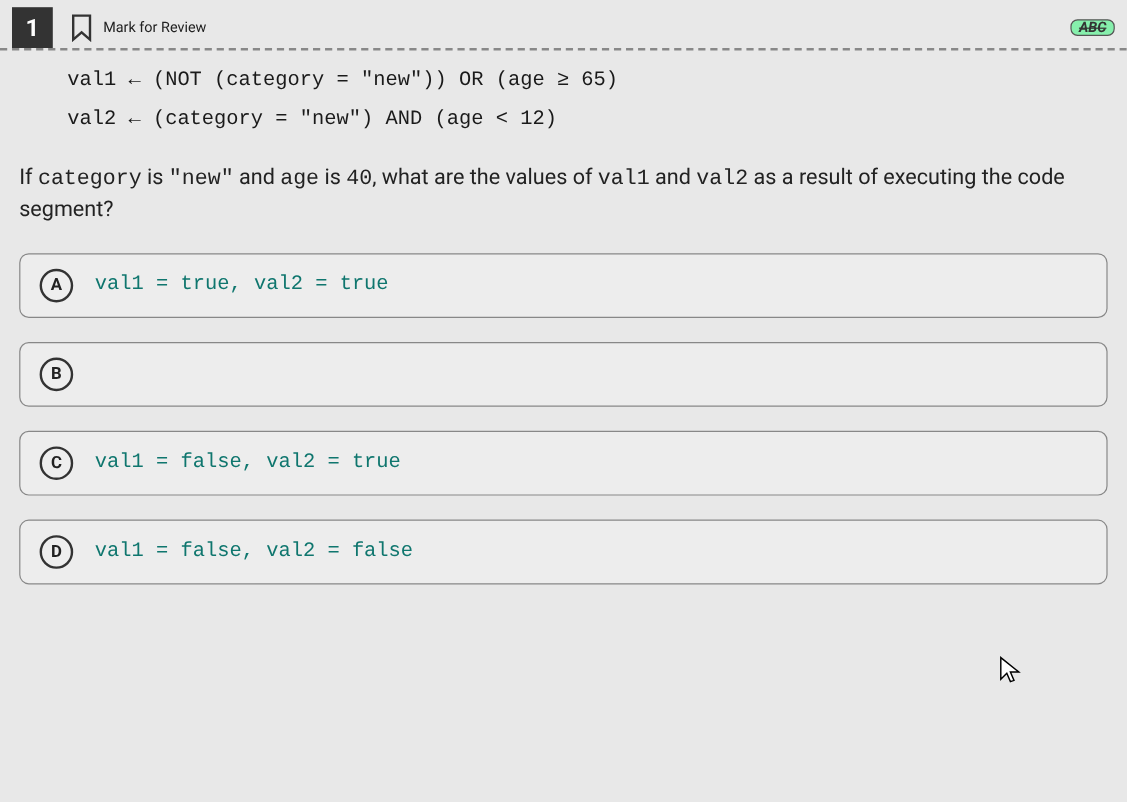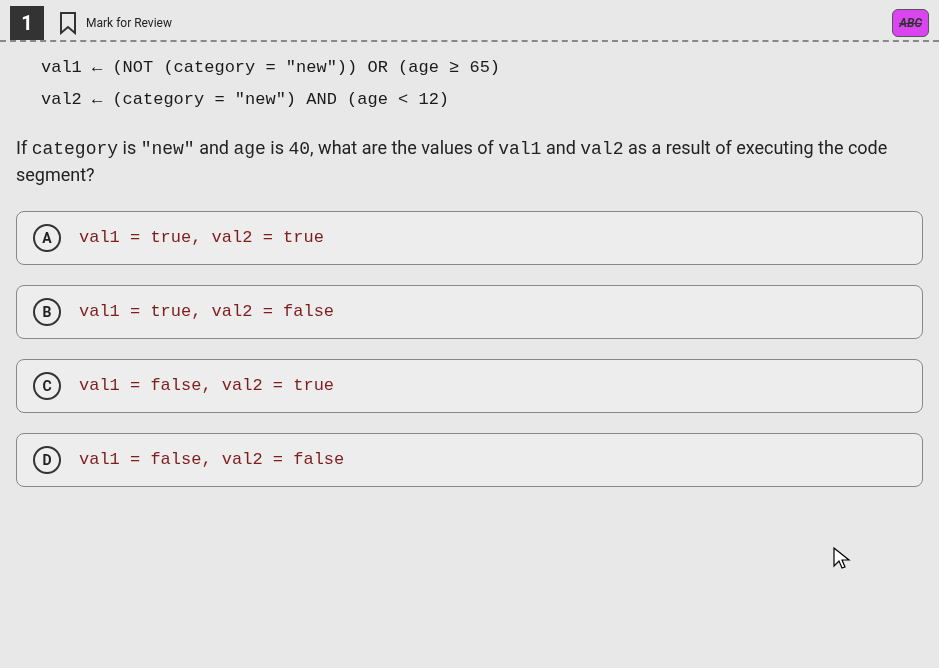--- a/index.html
+++ b/index.html
@@ -38,49 +38,49 @@
       display: inline-flex;
       margin-right: 8px;
     }
     .mark-label {
       font-size: 12px;
       color: #222;
     }
     .spacer { flex: 1; }
     .abc-btn {
       border: 1.5px solid #555;
-      background: #d946ef;
+      background: #86efac;
       border-radius: 6px;
       padding: 3px 6px;
       font-size: 12px;
       font-style: italic;
       font-weight: bold;
       text-decoration: line-through;
       color: #333;
       cursor: pointer;
       display:flex;
       align-items:center;
       justify-content:center;
-      height:28px;
+      height:14px;
     }
     .content {
       padding: 10px 16px 0 16px;
     }
     .qtext {
       font-size: 18px;
       line-height: 1.35;
       margin-bottom: 16px;
       color: #222;
     }
     .code-block {
       font-family: "Courier New", Courier, monospace;
       font-size: 17px;
       line-height: 1.9;
       white-space: pre;
-      margin: 0 0 18px 25px;
+      margin: 0 0 18px 40px;
       color: #1a1a1a;
     }
     .followup {
       font-size: 18px;
       line-height: 1.4;
       margin-bottom: 24px;
     }
     .mono {
       font-family: Liberation Mono, monospace;
     }
@@ -108,21 +108,21 @@
       justify-content: center;
       font-weight: bold;
       font-size: 14px;
       margin-right: 18px;
       background: #eee;
       flex-shrink: 0;
     }
     .option-text {
       font-family: "Courier New", Courier, monospace;
       font-size: 17px;
-      color: #7f1d1d;
+      color: #0f766e;
     }
     .cursor {
       position: absolute;
       left: 830px;
       top: 546px;
       pointer-events: none;
     }
   </style>
 </head>
 <body>
@@ -148,21 +148,20 @@
     <span>If </span><span class="mono">category</span><span> is </span><span class="mono">"new"</span><span> and </span><span class="mono">age</span><span> is </span><span class="mono">40</span><span>, what are the values of </span><span class="mono">val1</span><span> and </span><span class="mono">val2</span><span> as a result of executing the code segment?</span>
   </p>
 
   <div class="options">
     <div class="option">
       <div class="option-letter">A</div>
       <div class="option-text">val1 = true, val2 = true</div>
     </div>
     <div class="option">
       <div class="option-letter">B</div>
-      <div class="option-text">val1 = true, val2 = false</div>
     </div>
     <div class="option">
       <div class="option-letter">C</div>
       <div class="option-text">val1 = false, val2 = true</div>
     </div>
     <div class="option">
       <div class="option-letter">D</div>
       <div class="option-text">val1 = false, val2 = false</div>
     </div>
   </div>

